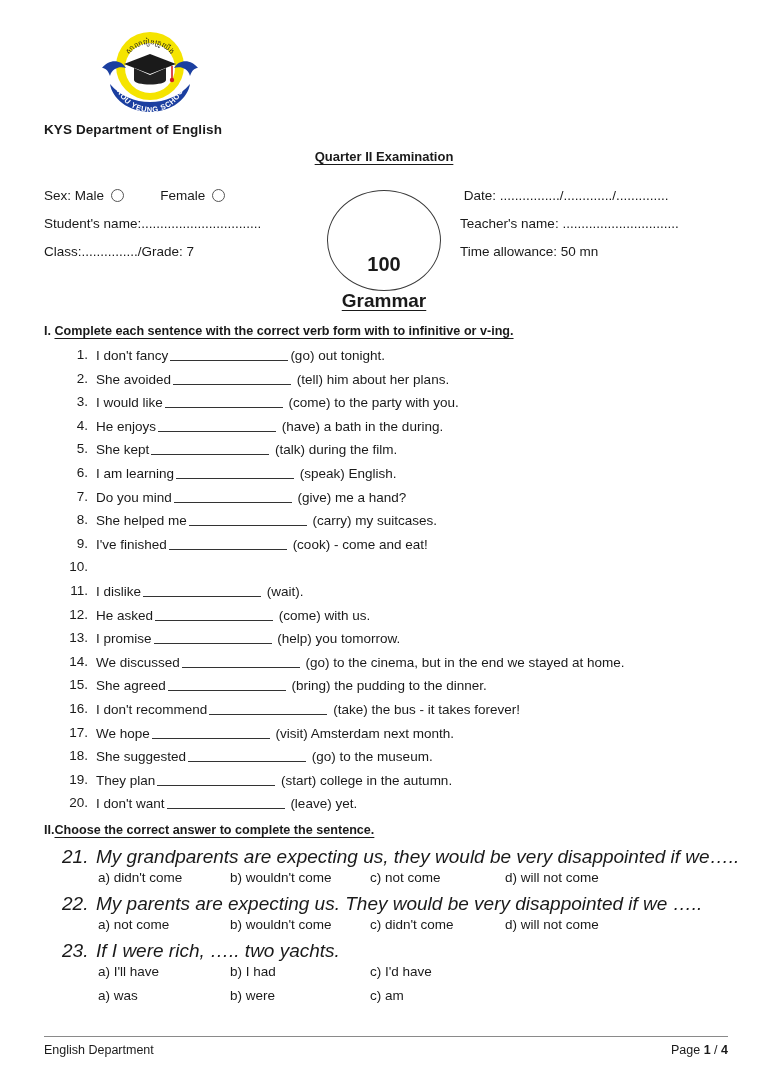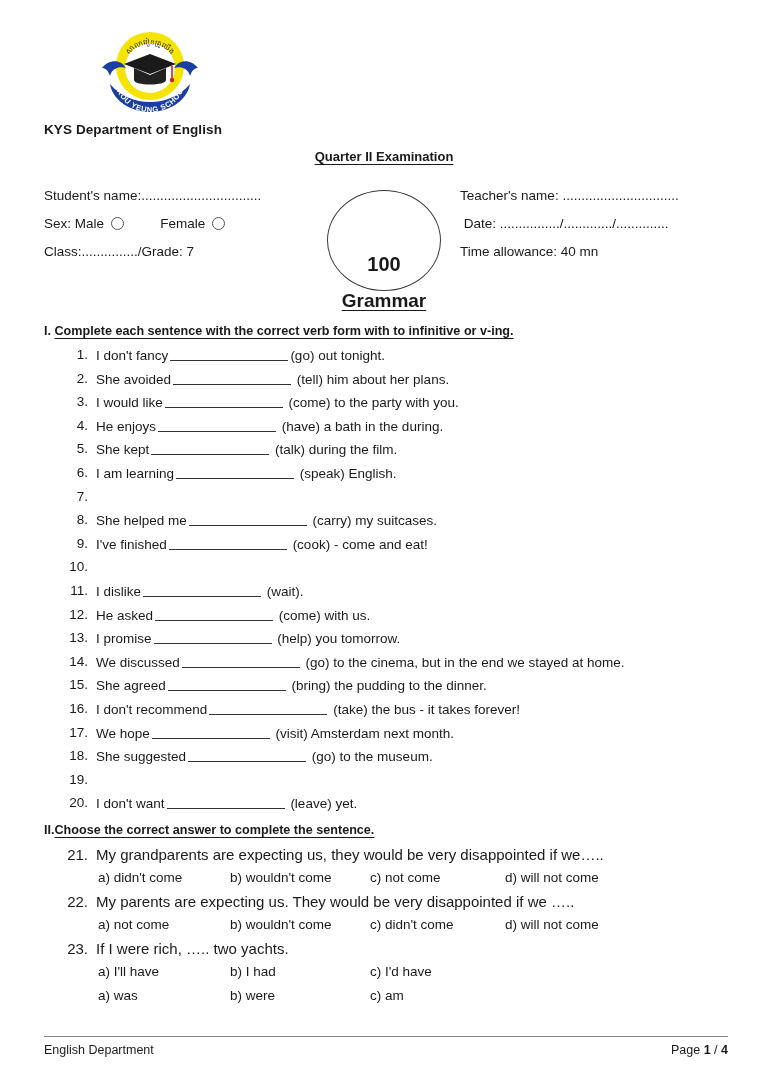--- a/index.html
+++ b/index.html
@@ -172,22 +172,23 @@
   .mcq-list {
     position: absolute;
     left: 44px;
     top: 846px;
     width: 690px;
   }
   .mcq-item { position: relative; }
   .mcq-stem {
     position: relative;
     height: 23.6px;
-    font-size: 15px;
-    white-space: nowrap;
+    font-size: 19px;
+    white-space: nowrap;
+    font-style: italic;
   }
   .mcq-num {
     position: absolute;
     left: 18px;
     width: 26px;
     text-align: right;
   }
   .mcq-text {
     position: absolute;
     left: 52px;
@@ -261,44 +262,44 @@
       </text>
     </svg>
   </div>
 
   <div class="dept-line">KYS Department of English</div>
 
   <div class="exam-title">Quarter II Examination</div>
 
   <div class="info-left">
     <div>
-      <span>Student's name:</span><span>................................</span>
-    </div>
-    <div>
       <span>Sex: Male</span>
       <span class="radio-circle"></span>
       <span class="sp-md"></span>
       <span>Female</span>
       <span class="radio-circle"></span>
     </div>
     <div>
+      <span>Student's name:</span><span>................................</span>
+    </div>
+    <div>
       <span>Class:</span><span>.............../</span><span>Grade: 7</span>
     </div>
   </div>
 
   <div class="info-right">
+    <div>
+      &nbsp;<span>Date:</span>
+      <span>................/............./..............</span>
+    </div>
     <div>
       <span>Teacher's name:</span>
       <span>...............................</span>
     </div>
-    <div>
-      &nbsp;<span>Date:</span>
-      <span>................/............./..............</span>
-    </div>
-    <div>Time allowance: 40 mn</div>
+    <div>Time allowance: 50 mn</div>
   </div>
 
   <div class="score-circle">
     <div class="score-value">100</div>
   </div>
   <div class="subject-title">Grammar</div>
 
   <div class="section-heading" id="section-1">
     <span>I.</span><span> </span><span class="head-text">Complete each sentence with the correct verb form with to infinitive or v-ing.</span>
   </div>
@@ -323,20 +324,21 @@
       <div class="fill-item">
         <span class="fill-num">5.</span>
         <span class="fill-body"><span>She kept</span><span class="blank" style="width: 118px;"></span><span> (talk) during the film.</span></span>
       </div>
       <div class="fill-item">
         <span class="fill-num">6.</span>
         <span class="fill-body"><span>I am learning</span><span class="blank" style="width: 118px;"></span><span> (speak) English.</span></span>
       </div>
       <div class="fill-item">
         <span class="fill-num">7.</span>
+        <span class="fill-body"><span>Do you mind</span><span class="blank" style="width: 118px;"></span><span> (give) me a hand?</span></span>
       </div>
       <div class="fill-item">
         <span class="fill-num">8.</span>
         <span class="fill-body"><span>She helped me</span><span class="blank" style="width: 118px;"></span><span> (carry) my suitcases.</span></span>
       </div>
       <div class="fill-item">
         <span class="fill-num">9.</span>
         <span class="fill-body"><span>I've finished</span><span class="blank" style="width: 118px;"></span><span> (cook) - come and eat!</span></span>
       </div>
       <div class="fill-item">
@@ -369,20 +371,21 @@
       <div class="fill-item">
         <span class="fill-num">17.</span>
         <span class="fill-body"><span>We hope</span><span class="blank" style="width: 118px;"></span><span> (visit) Amsterdam next month.</span></span>
       </div>
       <div class="fill-item">
         <span class="fill-num">18.</span>
         <span class="fill-body"><span>She suggested</span><span class="blank" style="width: 118px;"></span><span> (go) to the museum.</span></span>
       </div>
       <div class="fill-item">
         <span class="fill-num">19.</span>
+        <span class="fill-body"><span>They plan</span><span class="blank" style="width: 118px;"></span><span> (start) college in the autumn.</span></span>
       </div>
       <div class="fill-item">
         <span class="fill-num">20.</span>
         <span class="fill-body"><span>I don't want</span><span class="blank" style="width: 118px;"></span><span> (leave) yet.</span></span>
       </div>
     </div>
 
   <div class="section-heading" id="section-2">
     <span>II.</span><span></span><span class="head-text">Choose the correct answer to complete the sentence.</span>
   </div>

